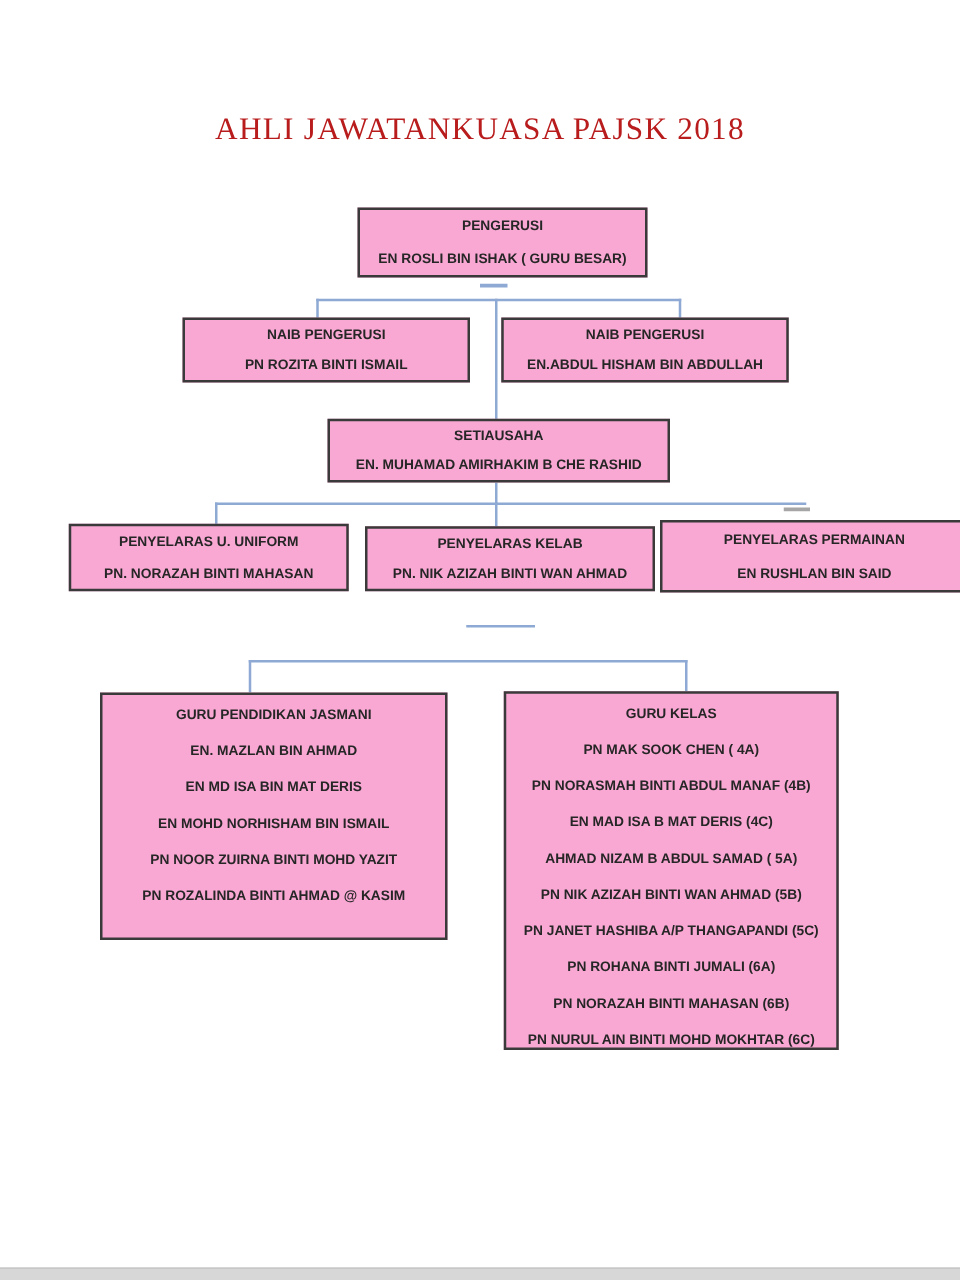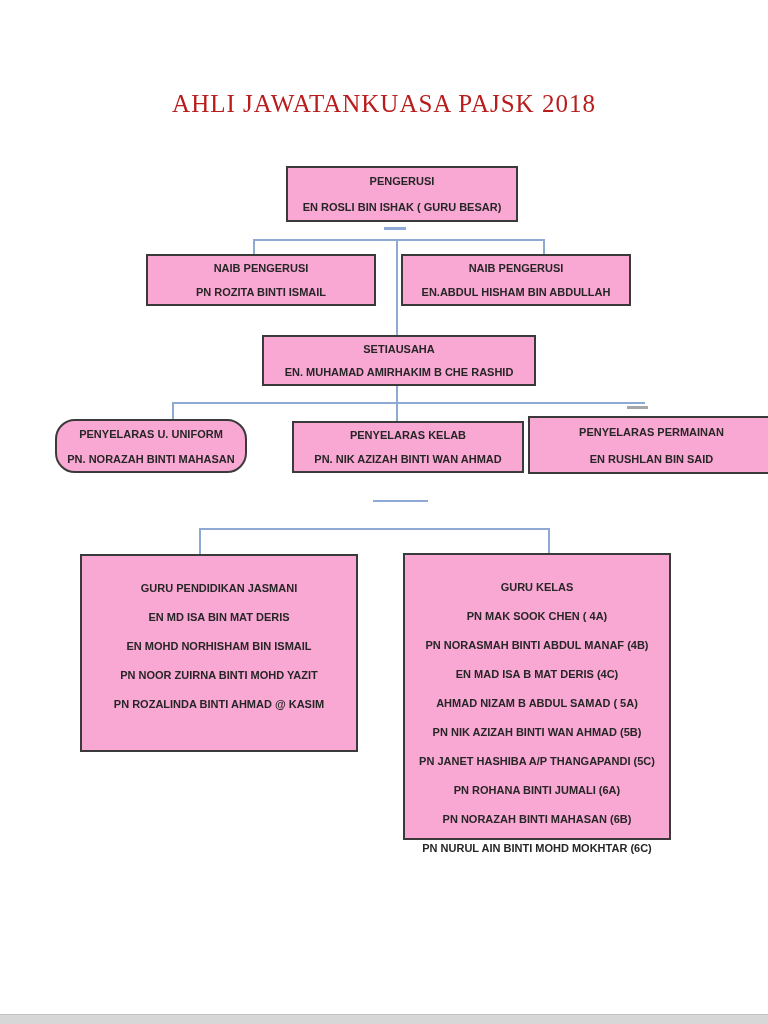--- a/index.html
+++ b/index.html
@@ -33,21 +33,21 @@
     font-size:11px;
     text-align:center;
     white-space:nowrap;
   }
   .box .line{
     display:flex;
     align-items:center;
     justify-content:center;
   }
   .box2 .line{height:50%;}
-  .boxlist{padding-top:17px;text-align:right;}
+  .boxlist{padding-top:1px;text-align:right;}
   .boxlist .line{height:29px;flex:0 0 29px;}
   .conn{
     position:absolute;
     background:#8ea9d4;
   }
   .conn-gray{background:#a6a6a6;}
   .bottom-edge{
     position:absolute;
     left:0;bottom:0;width:768px;height:9px;
     background:#d7d7d7;
@@ -89,37 +89,38 @@
   <div class="box box2" style="left:401px;top:254px;width:230px;height:52px;">
     <div class="line">NAIB PENGERUSI</div>
     <div class="line">EN.ABDUL HISHAM BIN ABDULLAH</div>
   </div>
 
   <div class="box box2" style="left:262px;top:335px;width:274px;height:51px;justify-content:flex-end;">
     <div class="line">SETIAUSAHA</div>
     <div class="line">EN. MUHAMAD AMIRHAKIM B CHE RASHID</div>
   </div>
 
-  <div class="box box2" style="left:55px;top:419px;width:192px;height:54px;border-radius:20px;">
+  <div class="box box2" style="left:55px;top:419px;width:224px;height:54px;">
     <div class="line">PENYELARAS U. UNIFORM</div>
     <div class="line">PN. NORAZAH BINTI MAHASAN</div>
   </div>
 
   <div class="box box2" style="left:292px;top:421px;width:232px;height:52px;">
     <div class="line">PENYELARAS KELAB</div>
     <div class="line">PN. NIK AZIZAH BINTI WAN AHMAD</div>
   </div>
 
   <div class="box box2" style="left:528px;top:416px;width:247px;height:58px;">
     <div class="line">PENYELARAS PERMAINAN</div>
     <div class="line">EN RUSHLAN BIN SAID</div>
   </div>
 
   <div class="box boxlist" style="left:80px;top:554px;width:278px;height:198px;">
     <div class="line">GURU PENDIDIKAN JASMANI</div>
+    <div class="line">EN. MAZLAN BIN AHMAD</div>
     <div class="line">EN MD ISA BIN MAT DERIS</div>
     <div class="line">EN MOHD NORHISHAM BIN ISMAIL</div>
     <div class="line">PN NOOR ZUIRNA BINTI MOHD YAZIT</div>
     <div class="line">PN ROZALINDA BINTI AHMAD @ KASIM</div>
   </div>
 
   <div class="box boxlist" style="left:403px;top:553px;width:268px;height:287px;">
     <div class="line">GURU KELAS</div>
     <div class="line">PN MAK SOOK CHEN ( 4A)</div>
     <div class="line">PN NORASMAH BINTI ABDUL MANAF (4B)</div>

